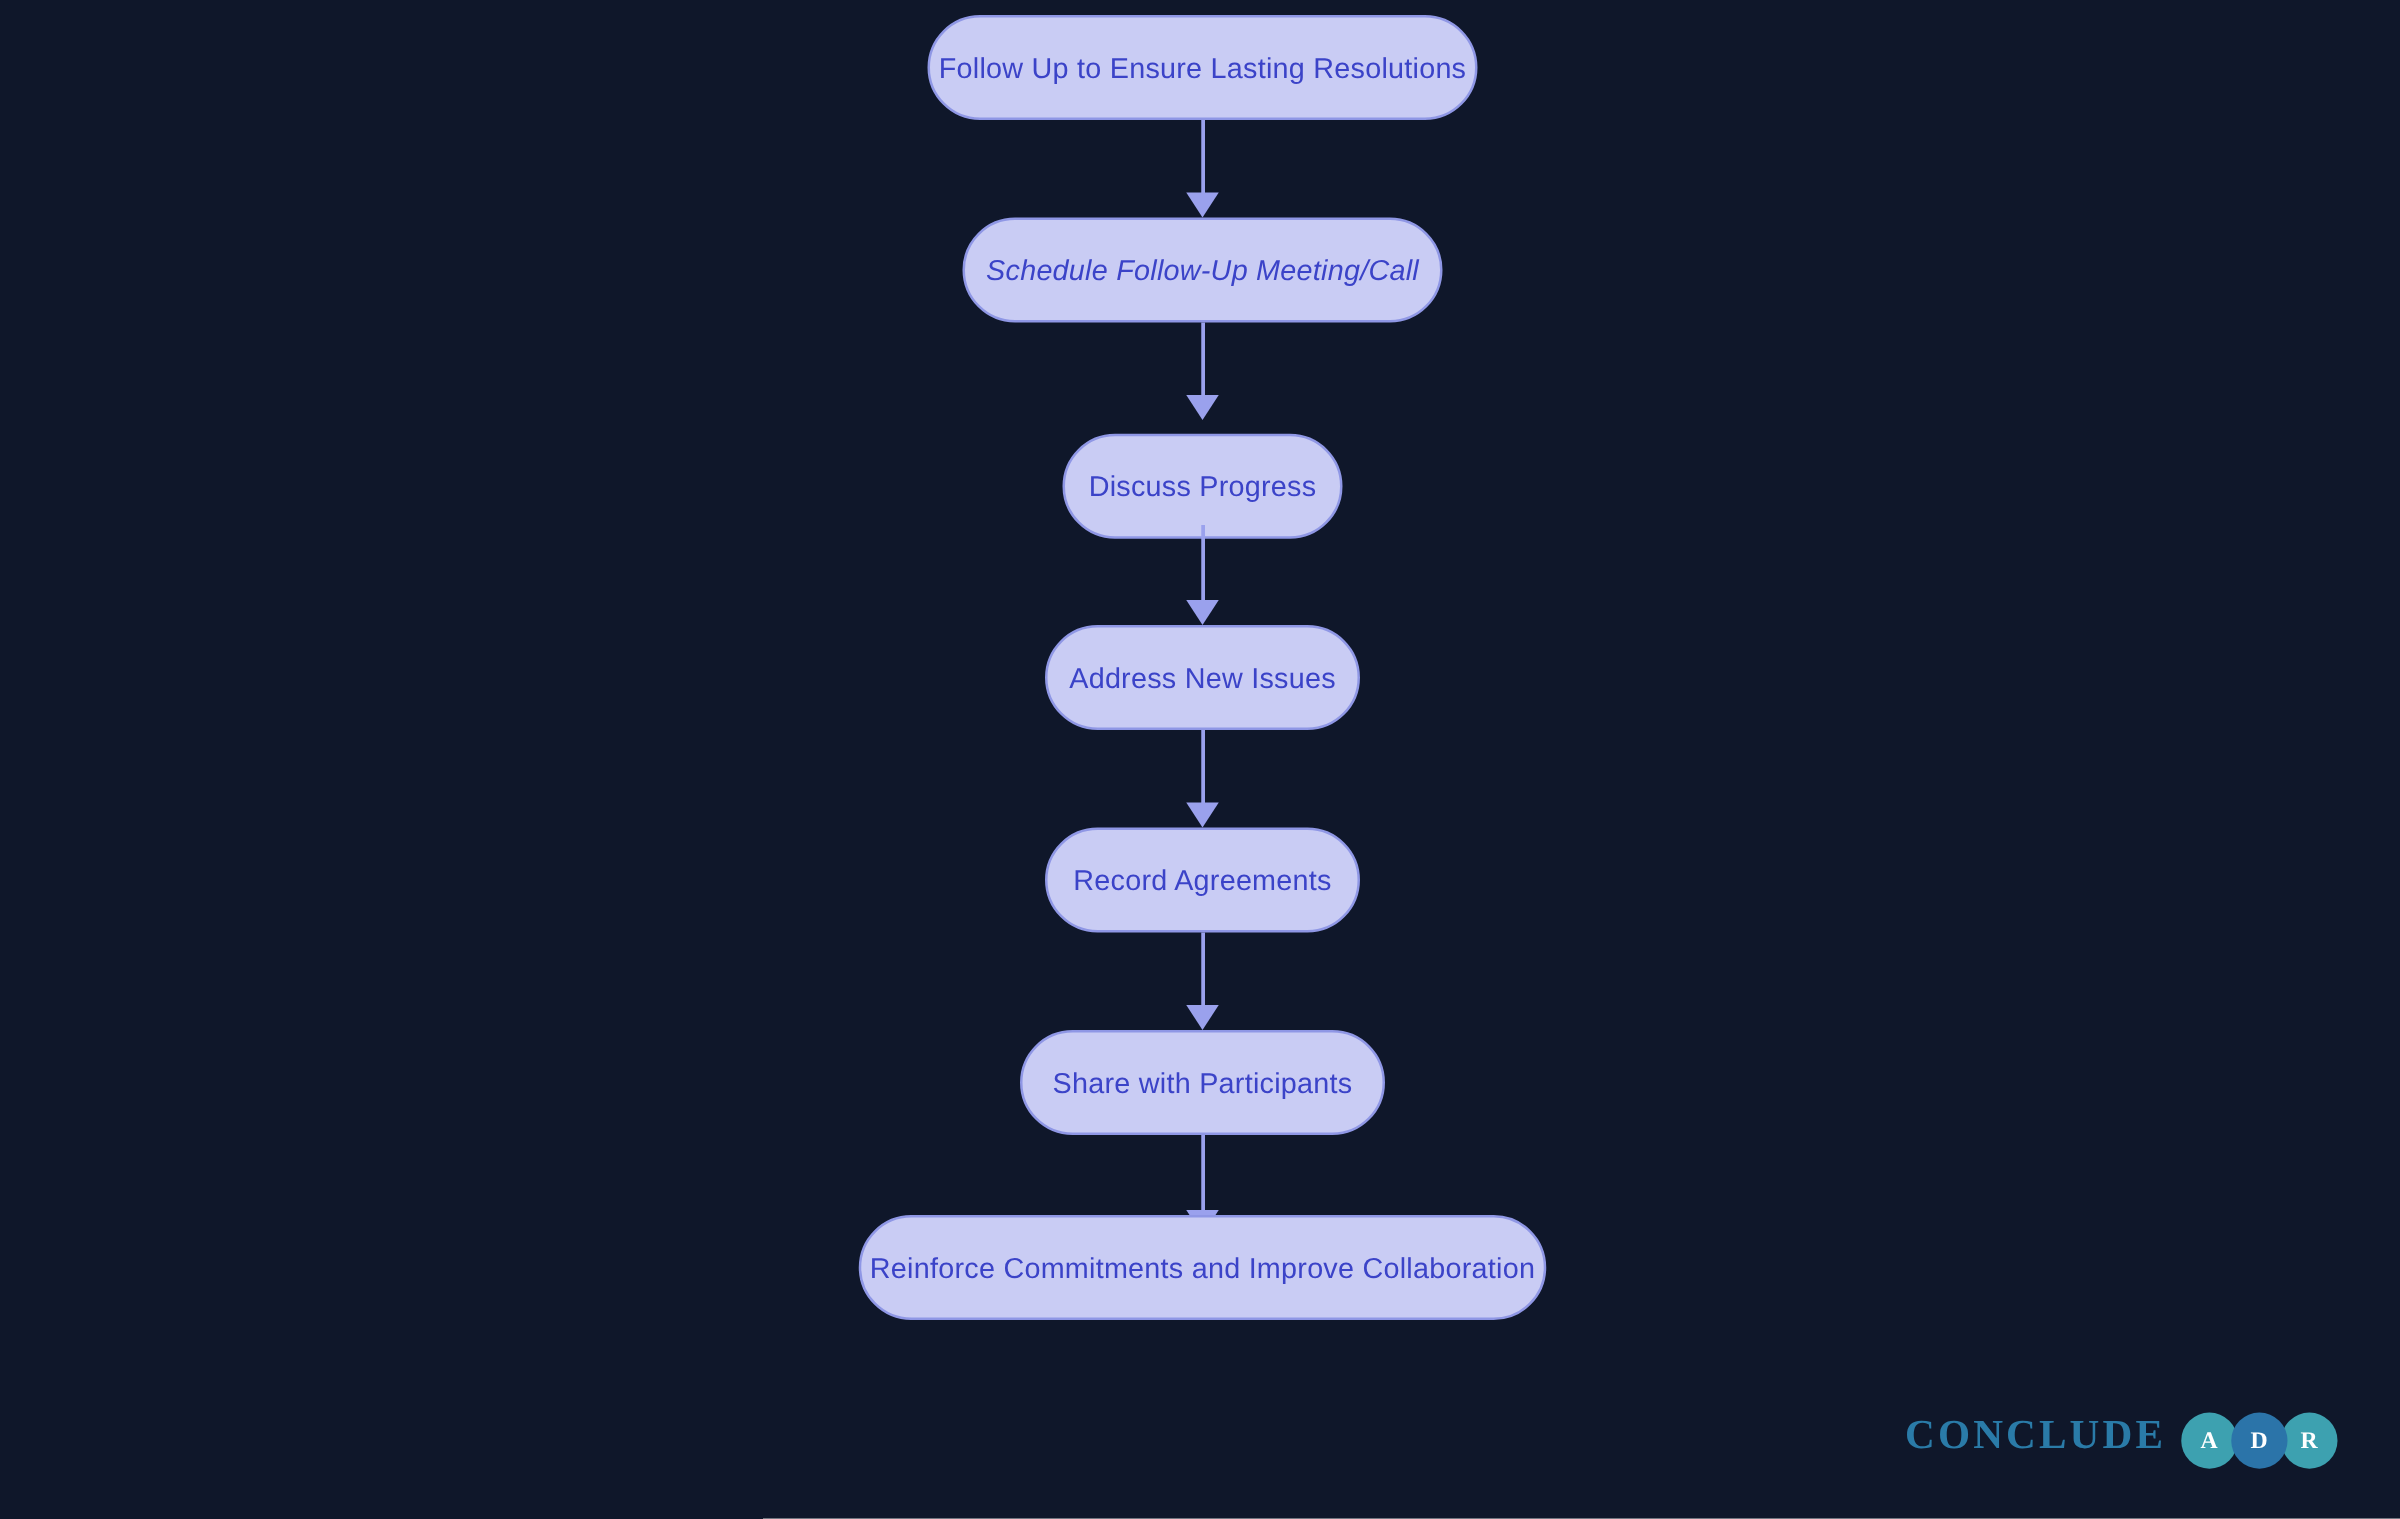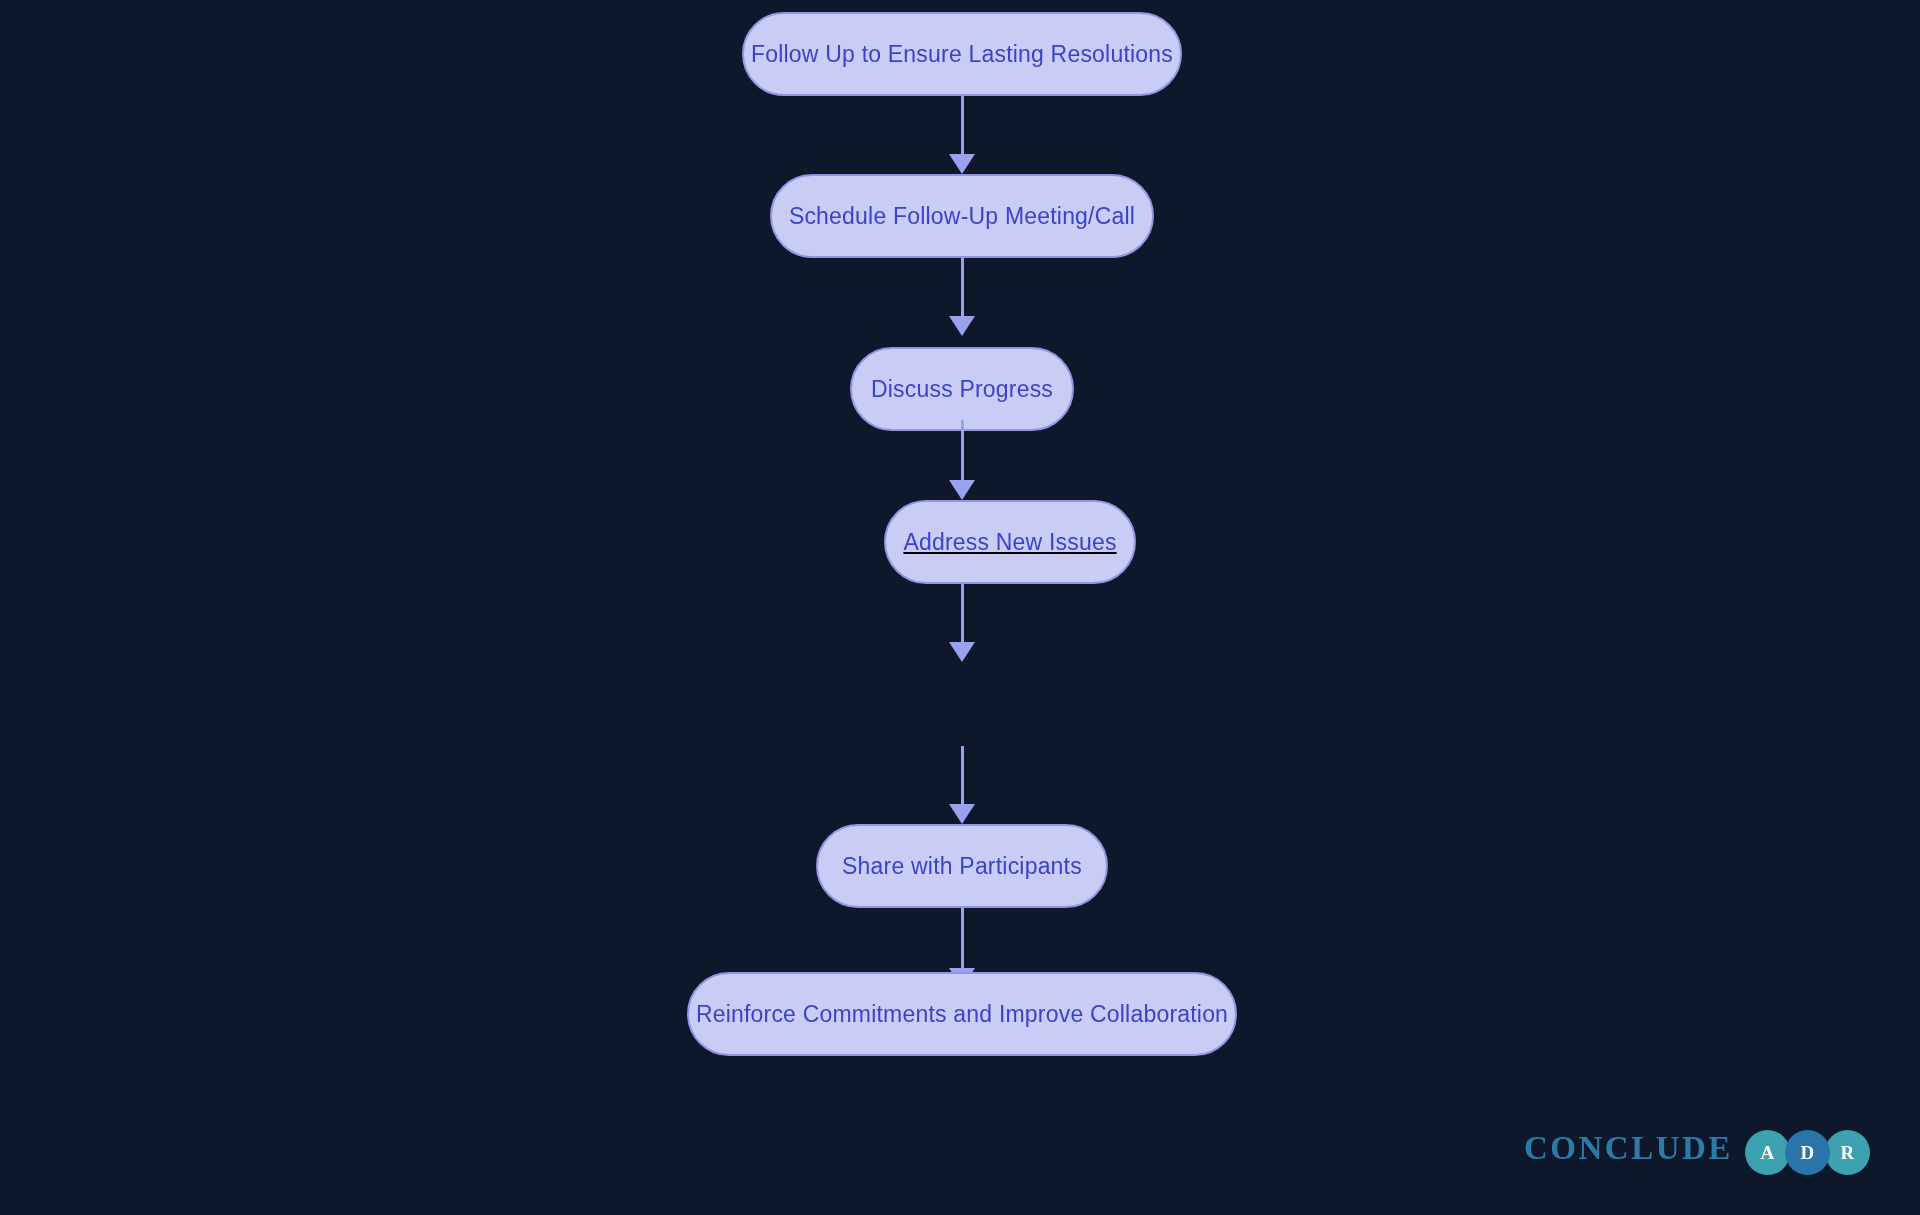--- a/index.html
+++ b/index.html
@@ -21,23 +21,23 @@
     box-sizing:border-box;
     height:84px;
   }
   .node span{
     color:#3b43c8;
     font-size:23px;
     letter-spacing:0.2px;
     white-space:nowrap;
   }
   .n1{left:742px;top:12px;width:440px;}
-  .n2{left:770px;top:174px;width:384px;}
+  .n2{left:770px;top:174px;width:384px;font-style:italic;}
   .n3{left:850px;top:336px;width:224px;margin-top:11px;}
-  .n4{left:884px;top:500px;width:252px;text-decoration:underline;}
+  .n4{left:836px;top:500px;width:252px;}
   .n5{left:836px;top:662px;width:252px;}
   .n6{left:816px;top:824px;width:292px;}
   .n7{left:687px;top:972px;width:550px;align-items:center;}
   
   .arrow{position:absolute;left:944px;width:36px;}
   .arrow .shaft{
     position:absolute;left:16.5px;top:0;bottom:17px;width:3px;
     background:#9aa1ed;
   }
   .arrow .head{
@@ -114,20 +114,23 @@
 
   <div class="node n4">
     <span>Address New Issues</span>
   </div>
 
   <div class="arrow a4">
     <div class="shaft"></div>
     <div class="head"></div>
   </div>
 
+  <div class="node n5">
+    <span>Record Agreements</span>
+  </div>
 
   <div class="arrow a5">
     <div class="shaft"></div>
     <div class="head"></div>
   </div>
 
   <div class="node n6">
     <span>Share with Participants</span>
   </div>
 

